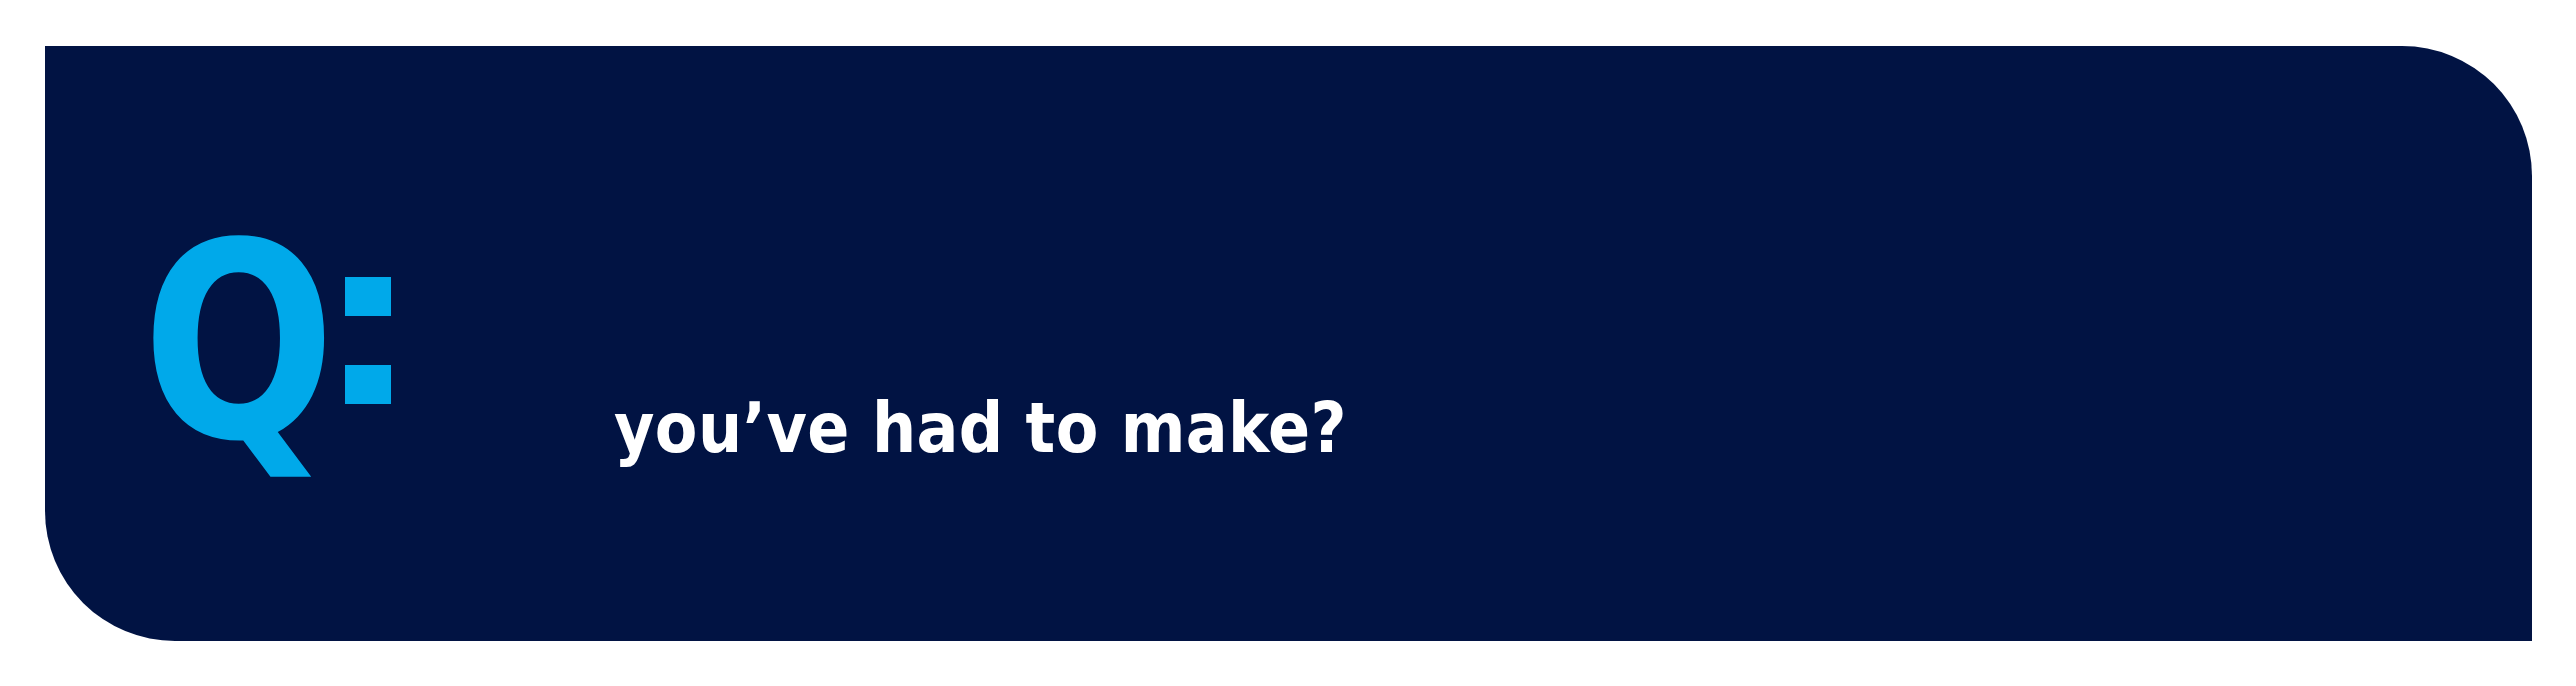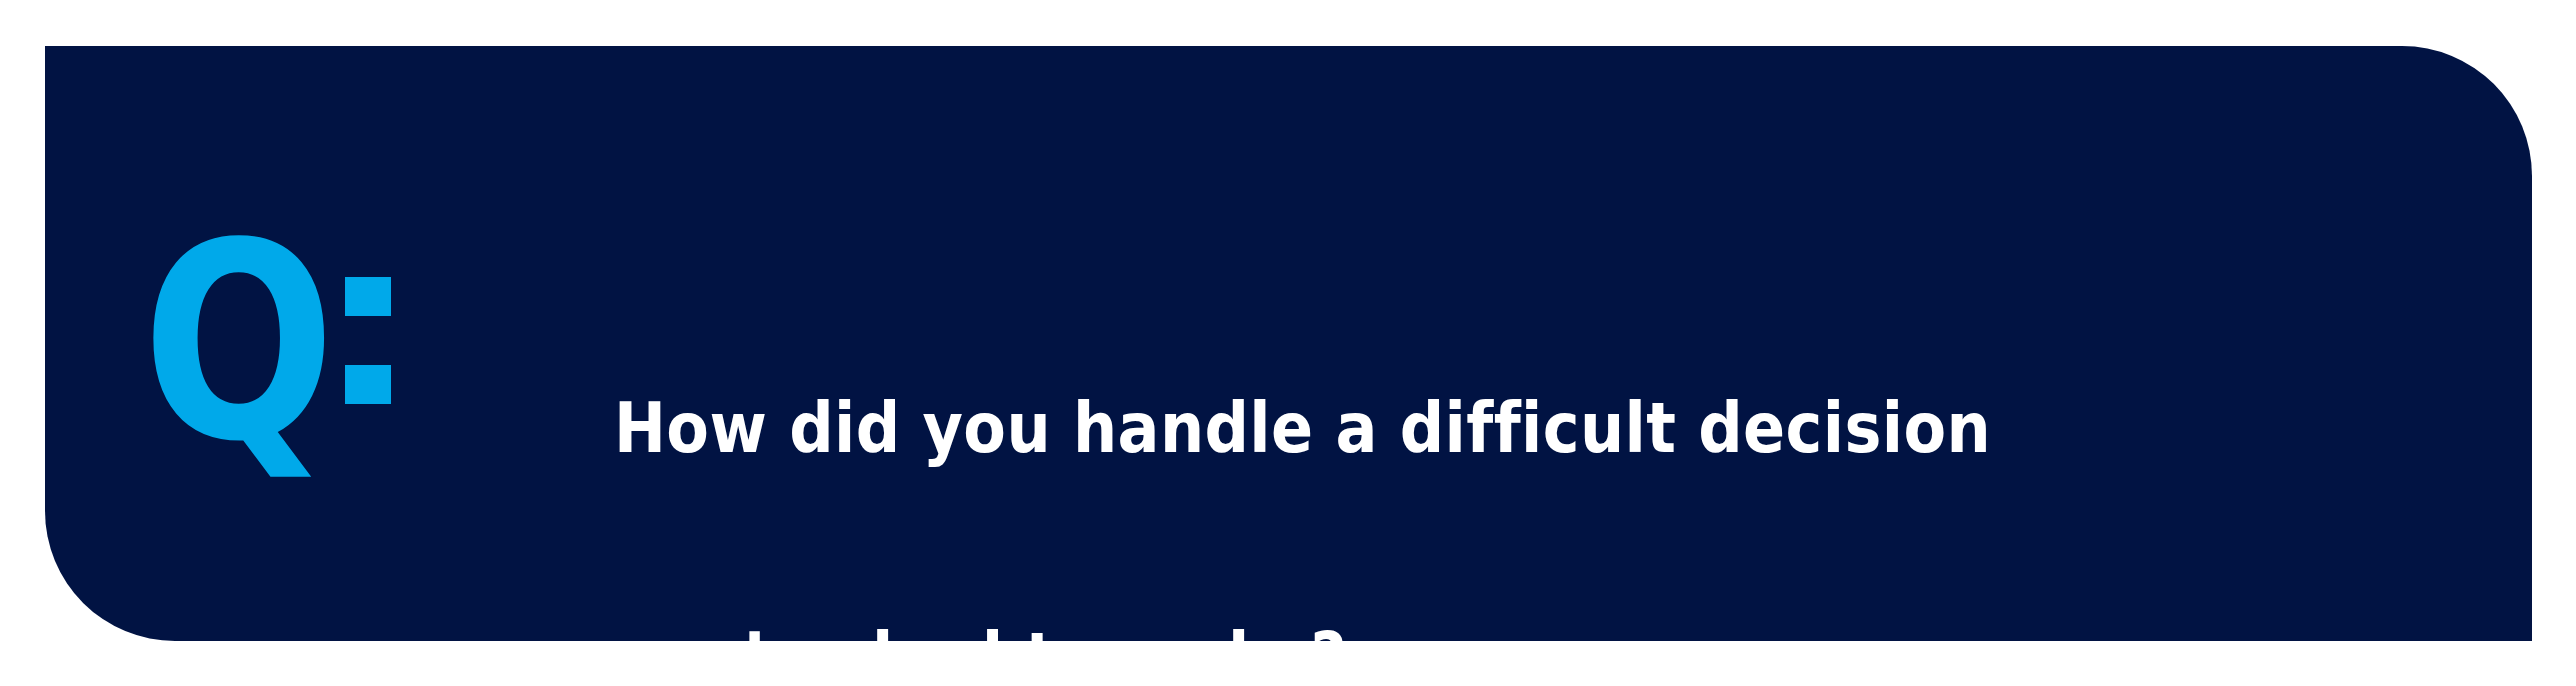--- a/index.html
+++ b/index.html
@@ -92,18 +92,17 @@
 </head>
 <body>
 
 <div id="quote-card">
 
   <div id="q-mark">
     <span class="q-letter">Q</span><span class="q-colon"><i class="dot-top"></i><i class="dot-bottom"></i></span>
   </div>
 
   <div id="question-text">
-    <span class="line">How did you handle a difficult decision</span>
     <span class="line">you’ve had to make?</span>
   </div>
 
 </div>
 
 
 </body></html>

